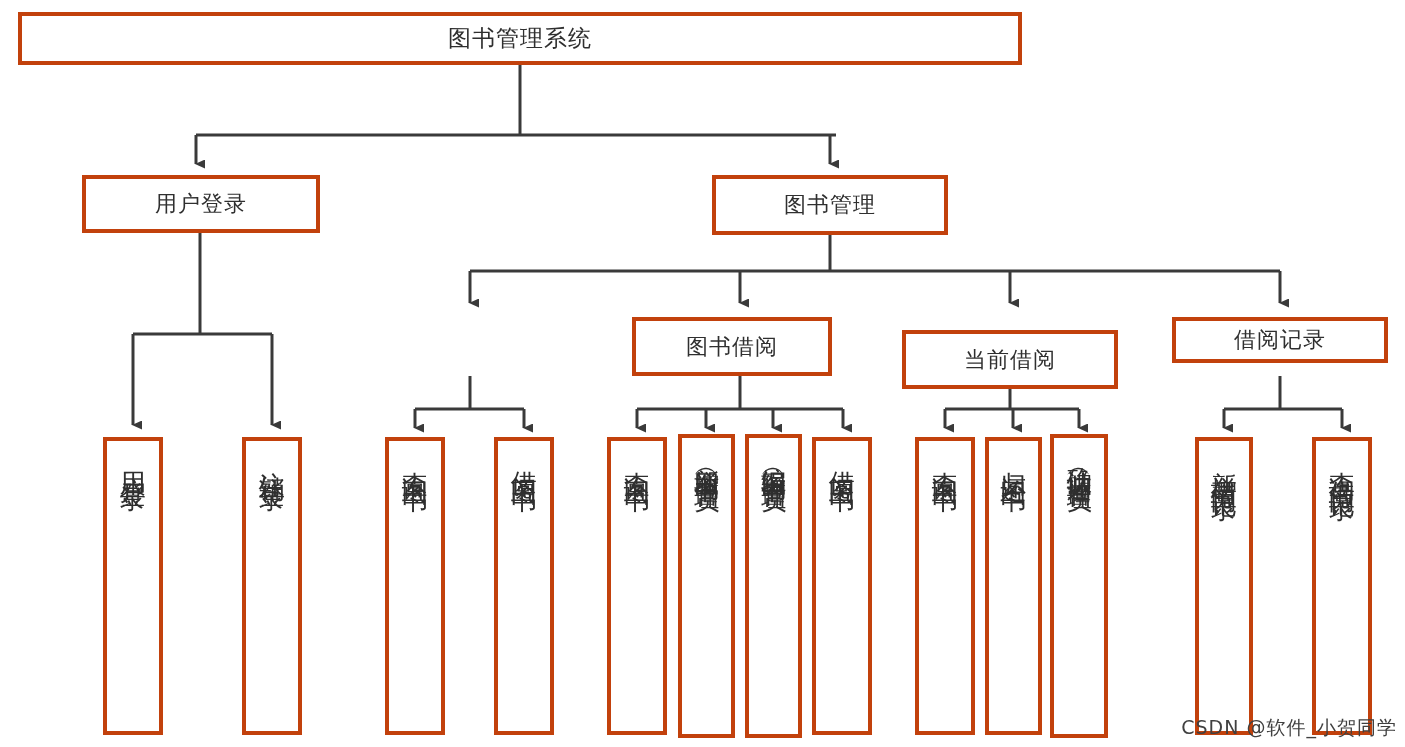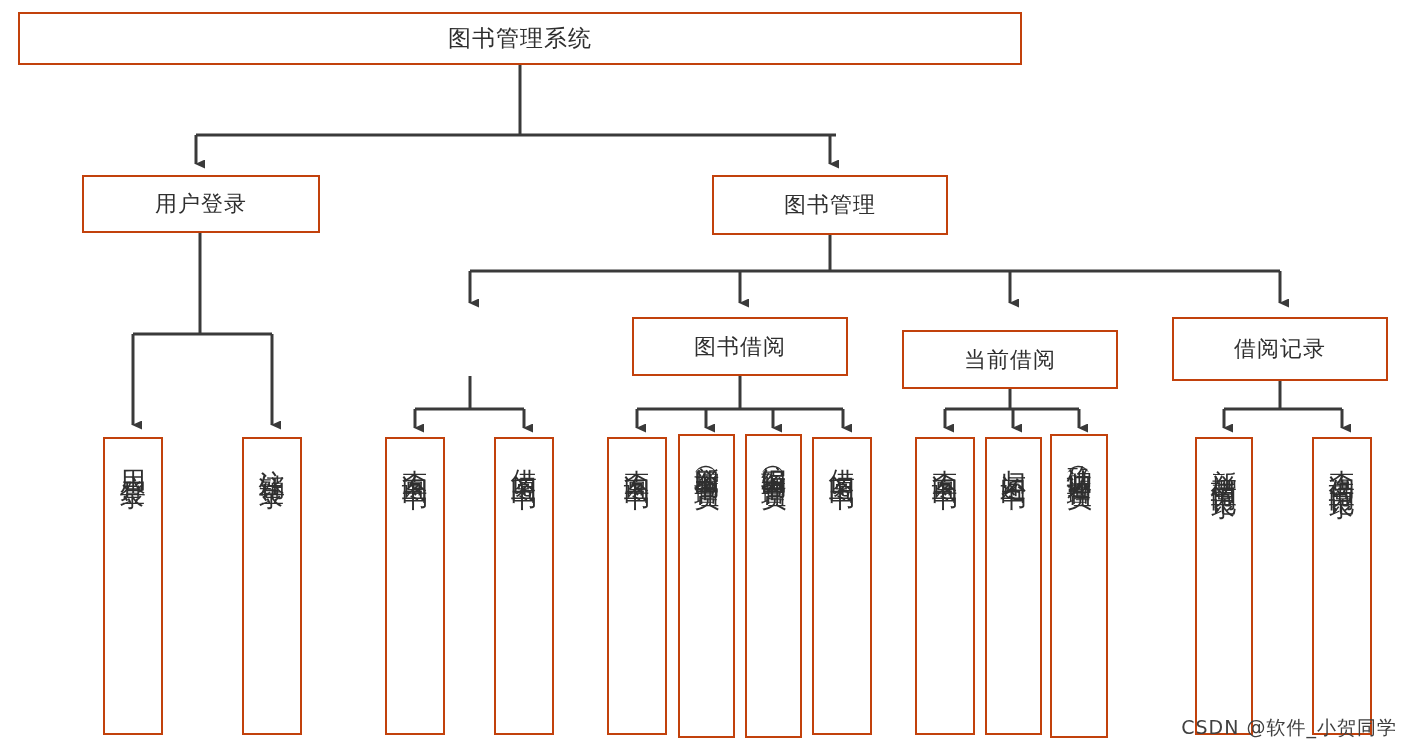--- a/index.html
+++ b/index.html
@@ -17,21 +17,21 @@
   svg.wires{
     position:absolute;
     left:0;top:0;
     width:1405px;
     height:747px;
     pointer-events:none;
   }
   .node{
     position:absolute;
     box-sizing:border-box;
-    border:2px solid #c2410c;
+    border:4px solid #c2410c;
     background:#ffffff;
     display:flex;
     align-items:center;
     justify-content:center;
     text-align:center;
   }
   .node .label{
     display:block;
     line-height:1.18;
     letter-spacing:1px;
@@ -129,27 +129,27 @@
     <span class="label">图书管理系统</span>
   </div>
 
   <div class="node h" style="left:82px;top:175px;width:238px;height:58px;">
     <span class="label">用户登录</span>
   </div>
   <div class="node h" style="left:712px;top:175px;width:236px;height:60px;">
     <span class="label">图书管理</span>
   </div>
 
-  <div class="node h" style="left:632px;top:317px;width:216px;height:59px;">
+  <div class="node h" style="left:632px;top:317px;width:200px;height:59px;">
     <span class="label">图书借阅</span>
   </div>
   <div class="node h" style="left:902px;top:317px;width:216px;height:59px;margin-top:13px;">
     <span class="label">当前借阅</span>
   </div>
-  <div class="node h" style="left:1172px;top:317px;width:216px;height:64px;">
+  <div class="node h" style="left:1172px;top:317px;width:216px;height:46px;">
     <span class="label">借阅记录</span>
   </div>
 
   <div class="node v" style="left:103px;top:437px;width:60px;height:298px;">
     <span class="label">用户登录</span>
   </div>
   <div class="node v" style="left:242px;top:437px;width:60px;height:298px;">
     <span class="label">注销登录</span>
   </div>
 

